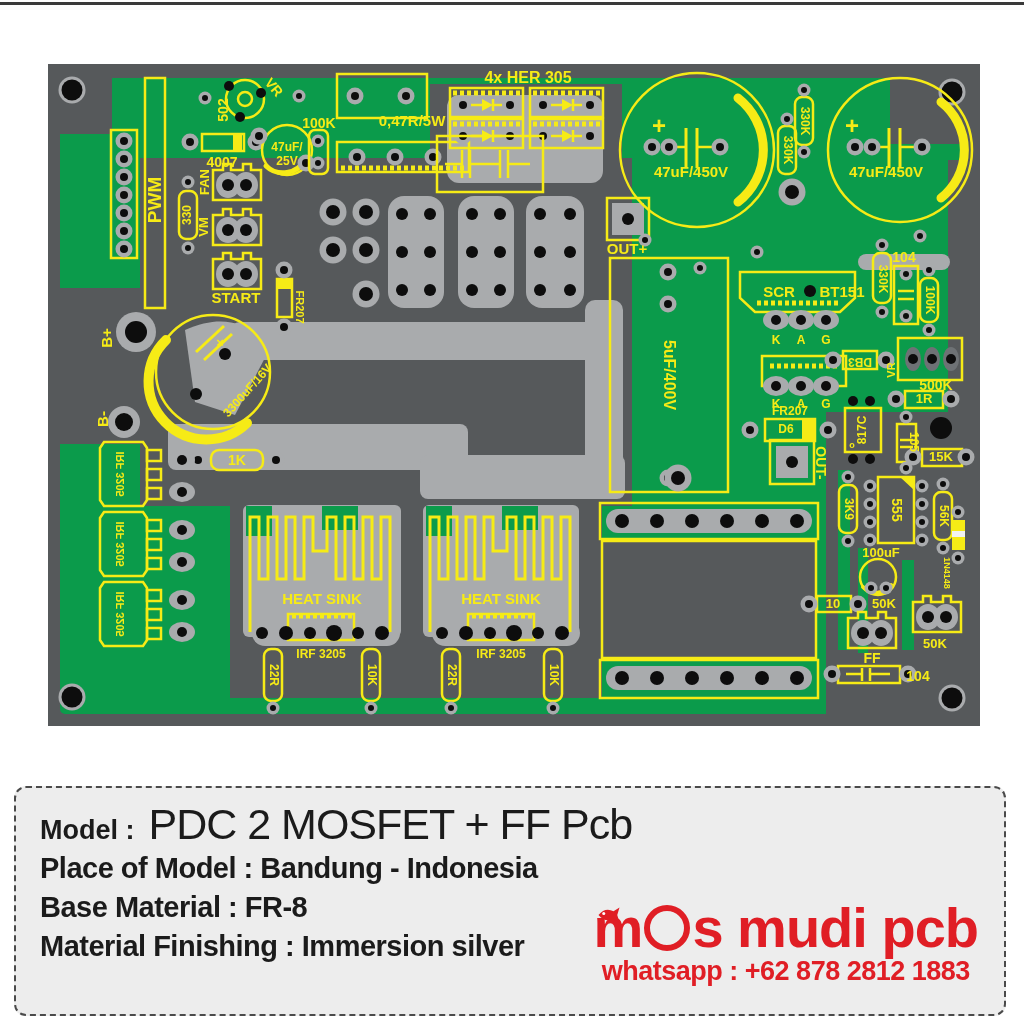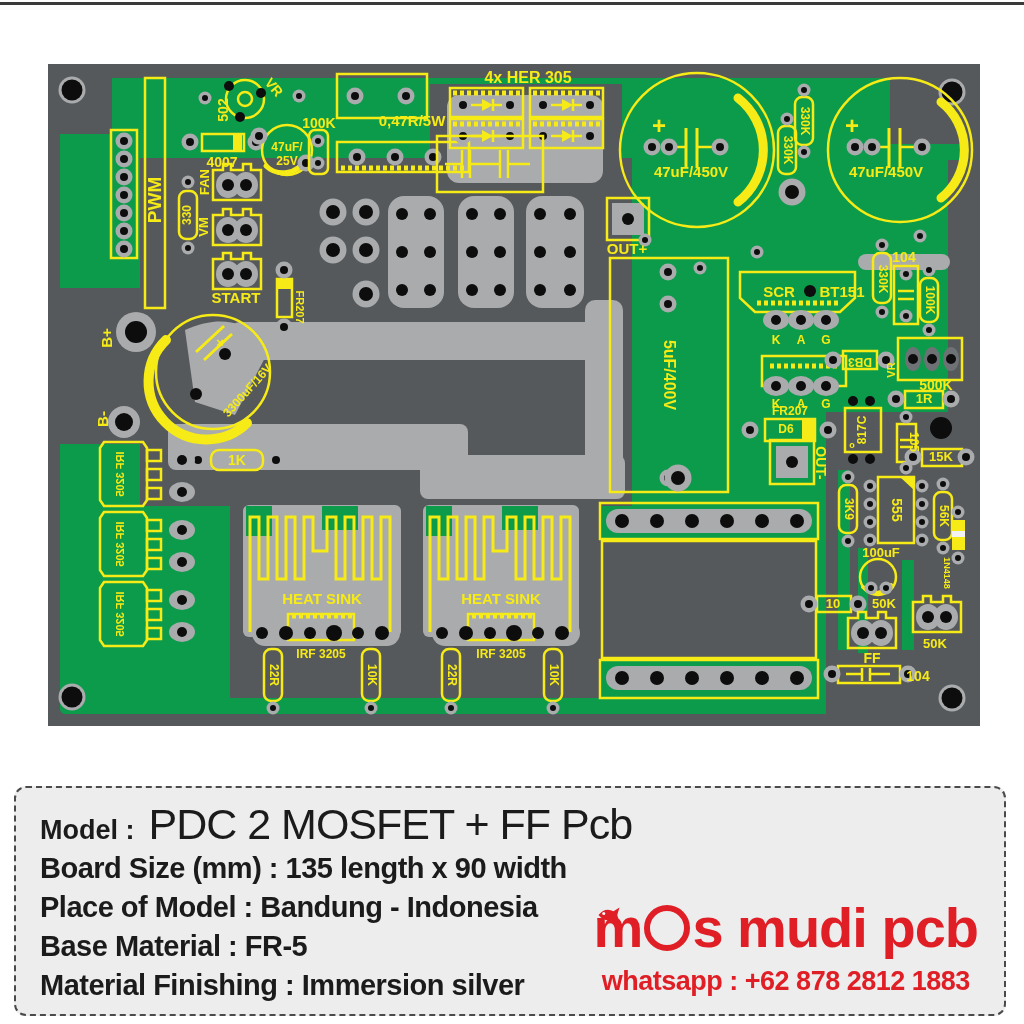--- a/index.html
+++ b/index.html
@@ -25,21 +25,21 @@
   .card{position:absolute;left:14px;top:786px;width:992px;height:230px;background:var(--cardbg);
         border:2px dashed #4a4a4a;border-radius:12px;box-sizing:border-box;padding:12px 0 0 24px;}
   .row-model{display:flex;align-items:baseline;gap:14px;color:var(--ink);}
   .lbl-model{font-size:27px;font-weight:bold;}
   .val-model{font-size:43px;font-weight:normal;letter-spacing:-1px;}
   .crow{font-size:29px;font-weight:bold;color:var(--ink);line-height:39px;letter-spacing:-0.5px;}
   .logo{position:absolute;right:26px;top:112px;text-align:center;color:var(--red);}
   .logo-row{display:flex;align-items:center;justify-content:flex-end;font-size:56px;font-weight:bold;line-height:56px;letter-spacing:-1px;}
   .at{display:inline-flex;align-items:center;justify-content:center;width:46px;height:46px;
       border:6px solid var(--red);border-radius:50%;margin:0 2px;box-sizing:border-box;}
-  .wa{font-size:27px;font-weight:bold;margin-top:10px;letter-spacing:-0.5px;}
+  .wa{font-size:27px;font-weight:bold;letter-spacing:-0.5px;}
 </style>
 </head>
 <body>
 
 <div class="top-line"></div>
 
 <svg width="1024" height="770" viewBox="0 0 1024 770">
   <defs>
     <g id="pR">
         <circle r="8.5" class="gy"></circle>
@@ -532,23 +532,22 @@
       <text class="silk" font-size="12" text-anchor="middle" dominant-baseline="middle" transform="translate(451,675) rotate(90)">22R</text>
       <text class="silk" font-size="12" text-anchor="middle" dominant-baseline="middle" transform="translate(553,675) rotate(90)">10K</text>
     </g>
 </svg>
 
 <div class="card">
   <div class="row-model">
     <span class="lbl-model">Model :</span>
     <span class="val-model">PDC 2 MOSFET + FF Pcb</span>
   </div>
-  <div class="crow">Board Size (mm) : 135 length  x 90 width</div>
   <div class="crow">Place of Model : Bandung - Indonesia</div>
-  <div class="crow">Base Material : FR-5</div>
+  <div class="crow">Base Material : FR-8</div>
   <div class="crow">Material Finishing : Immersion silver</div>
 
   <div class="logo">
     <div class="logo-row">
       <span>m</span>
       <span class="at">
         <svg width="30" height="30" viewBox="0 0 40 40">
           <path d="M6 20 Q15 9 26 15 L34 10 L31 20 L34 30 L26 25 Q15 31 6 20 Z" fill="#E01E25"></path>
           <circle cx="13" cy="18" r="2" fill="#ffffff"></circle>
         </svg>

